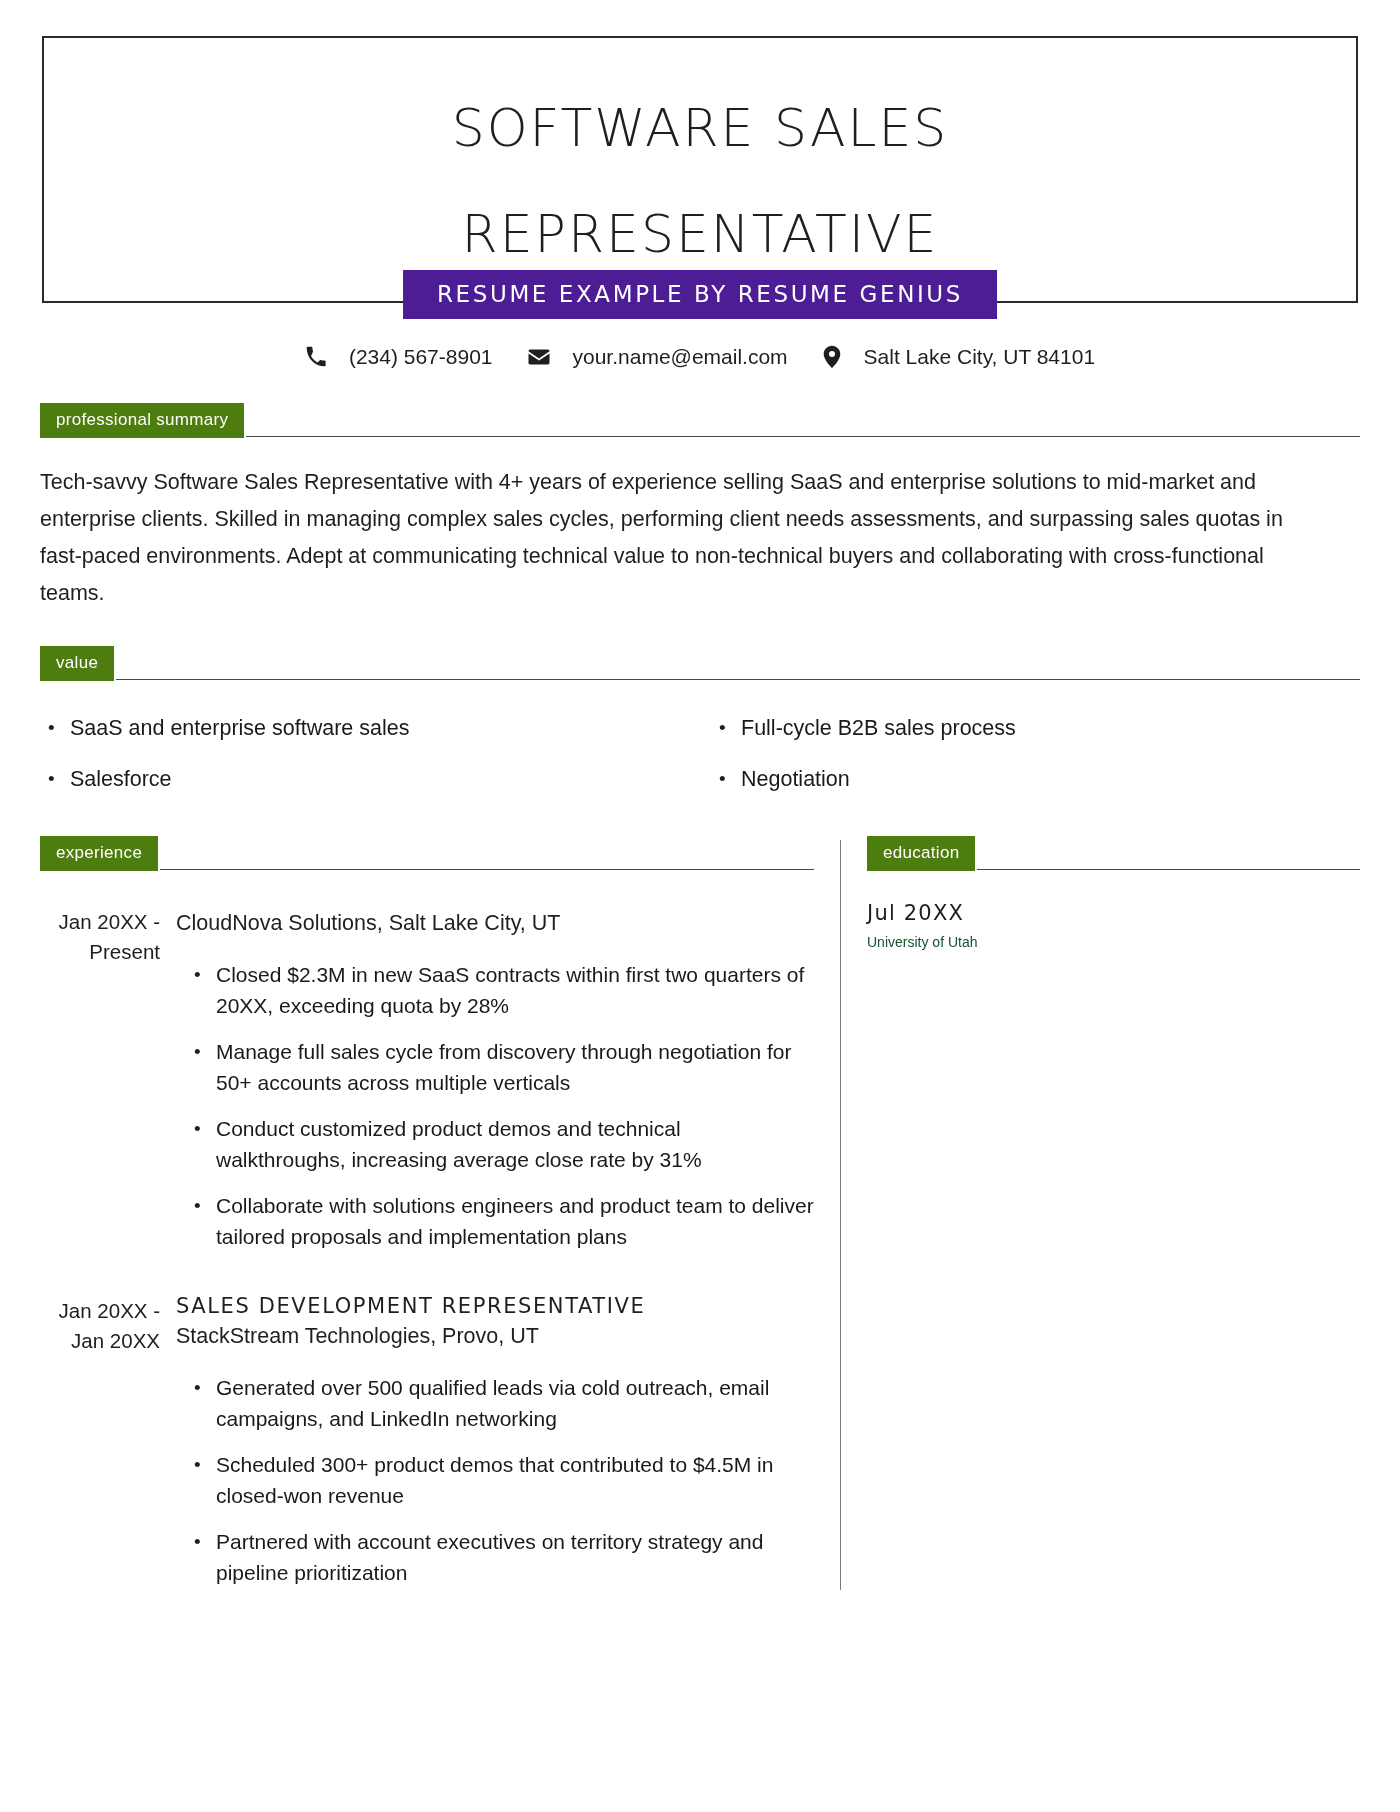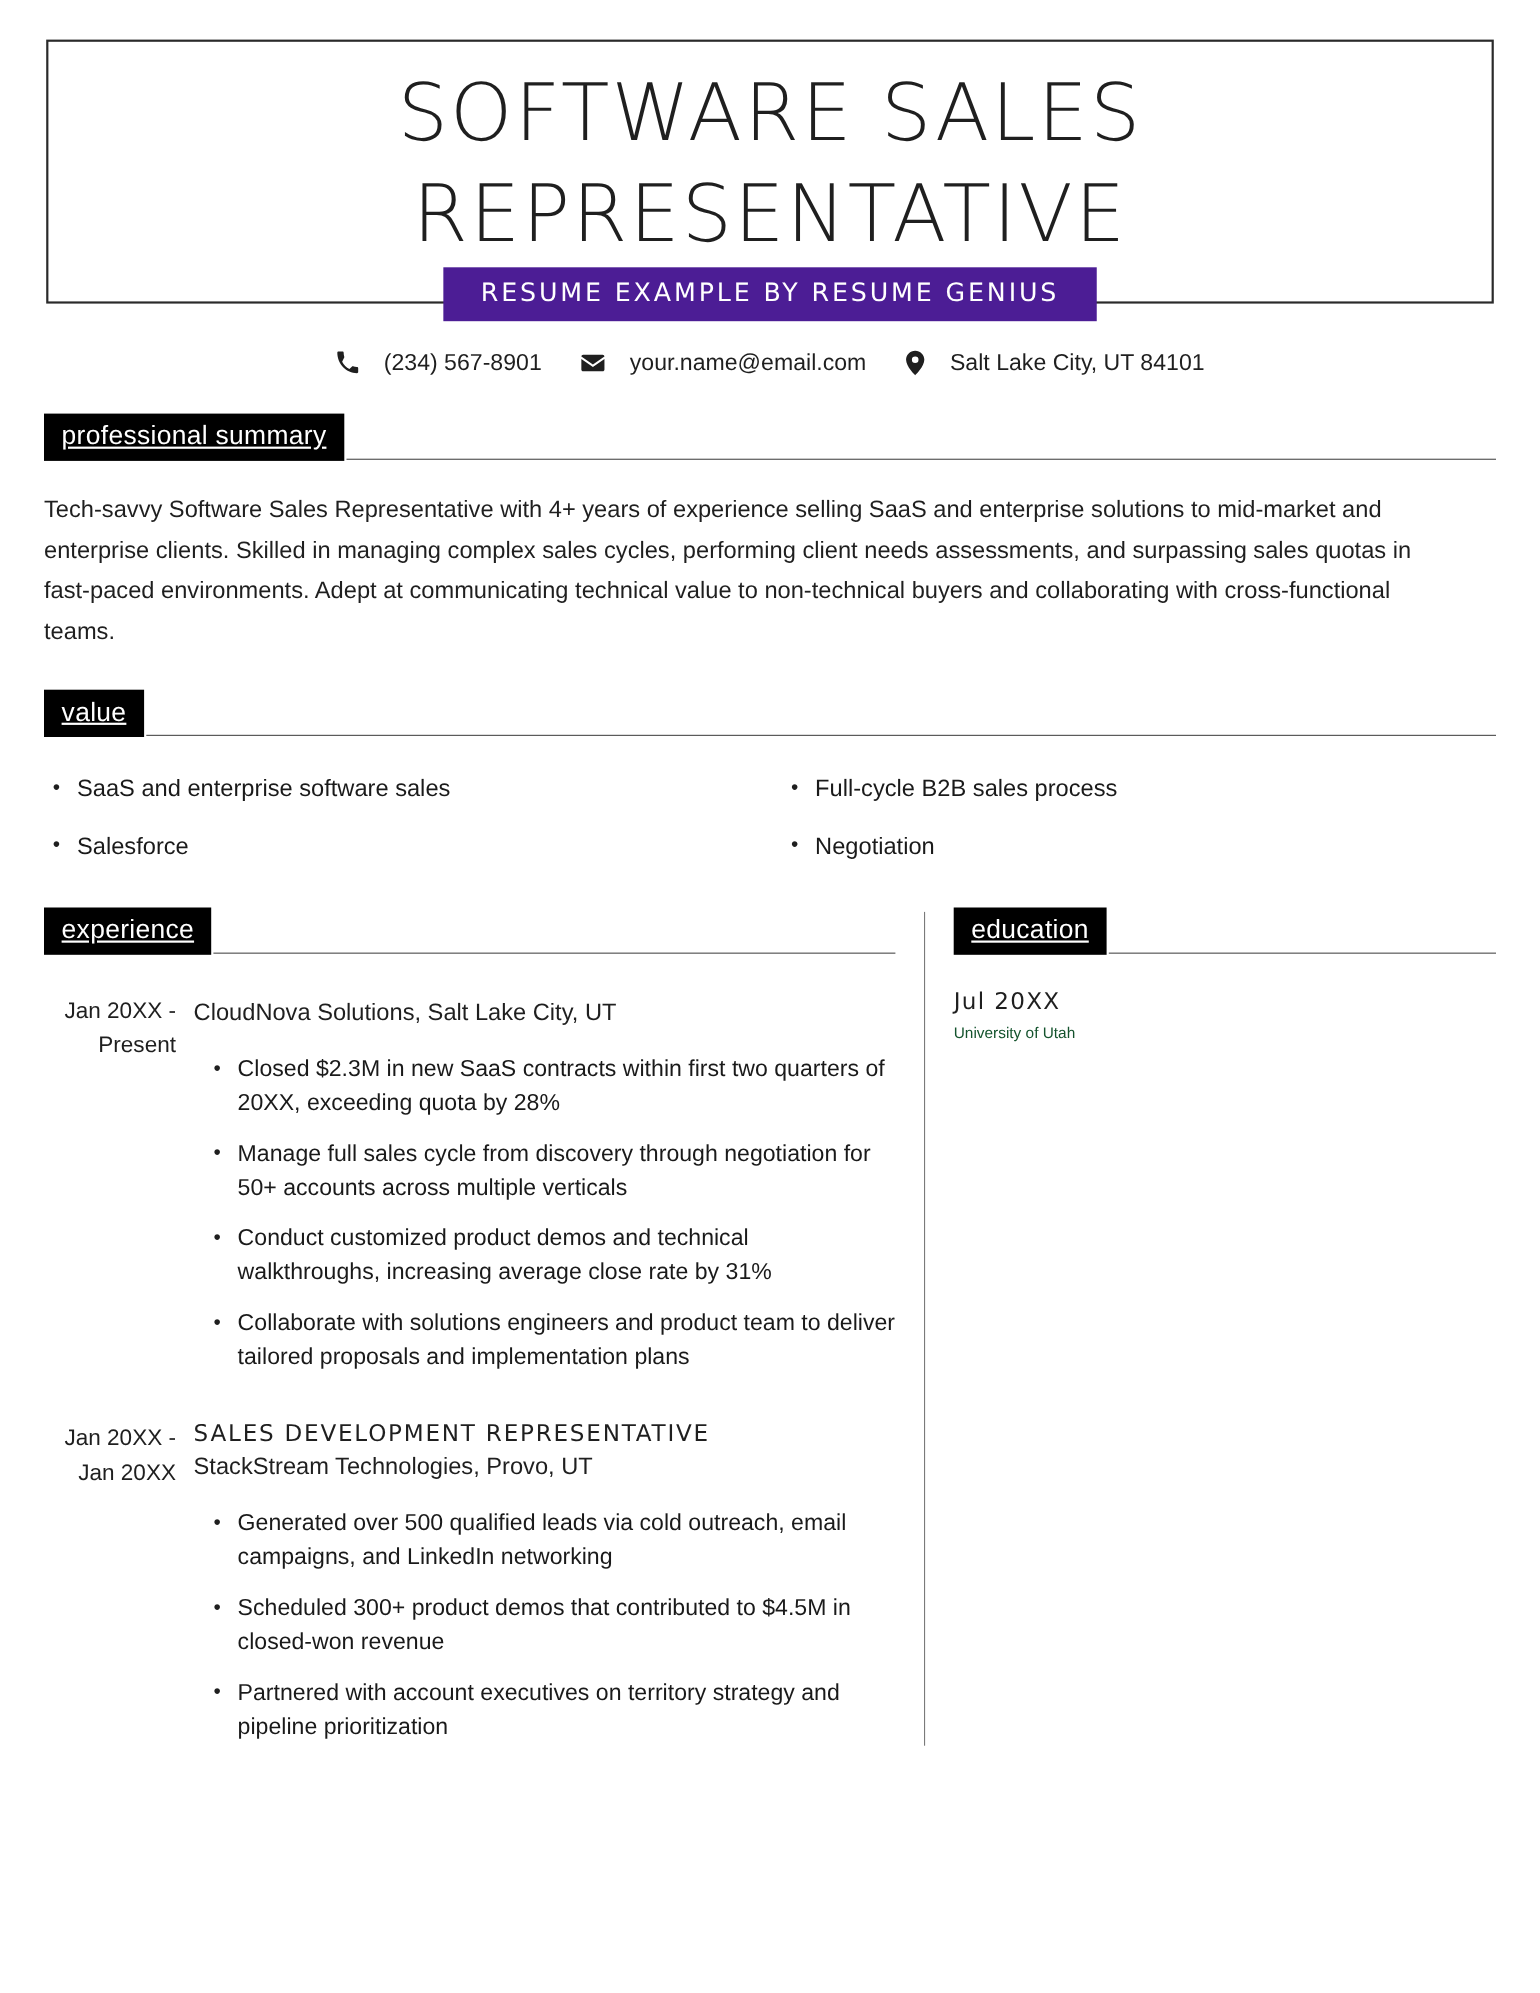--- a/index.html
+++ b/index.html
@@ -28,25 +28,26 @@
     border: 2px solid #2a2a2a;
     box-sizing: border-box;
     margin: 0 2px;
     padding: 18px 20px 34px 20px;
     text-align: center;
     position: relative;
   }
   .name-line {
     font-family: "DejaVu Sans", sans-serif;
     font-weight: 300;
-    font-size: 72px;
+    font-size: 52px;
     letter-spacing: 2px;
     line-height: 1.28;
     color: #1f1f1f;
     text-transform: uppercase;
+    margin-top: 39px;
   }
   .subtitle-bar {
     position: absolute;
     left: 50%;
     transform: translateX(-50%);
     bottom: -18px;
     background: #4c1d95;
     color: #ffffff;
     font-size: 23px;
     letter-spacing: 2.6px;
@@ -76,27 +77,26 @@
 
   
   .section {
     margin-top: 34px;
   }
   .sec-head {
     display: flex;
     align-items: center;
   }
   .sec-tag {
-    background: #000000;
+    background: #4d7c0f;
     color: #ffffff;
-    font-size: 24px;
+    font-size: 17px;
     padding: 7px 16px 8px 16px;
     letter-spacing: 0.3px;
     white-space: nowrap;
-    text-decoration: underline;
   }
   .sec-rule {
     flex: 1;
     height: 1px;
     background: #4a4a4a;
     margin-left: 2px;
     align-self: flex-end;
     margin-bottom: 1px;
   }
 

